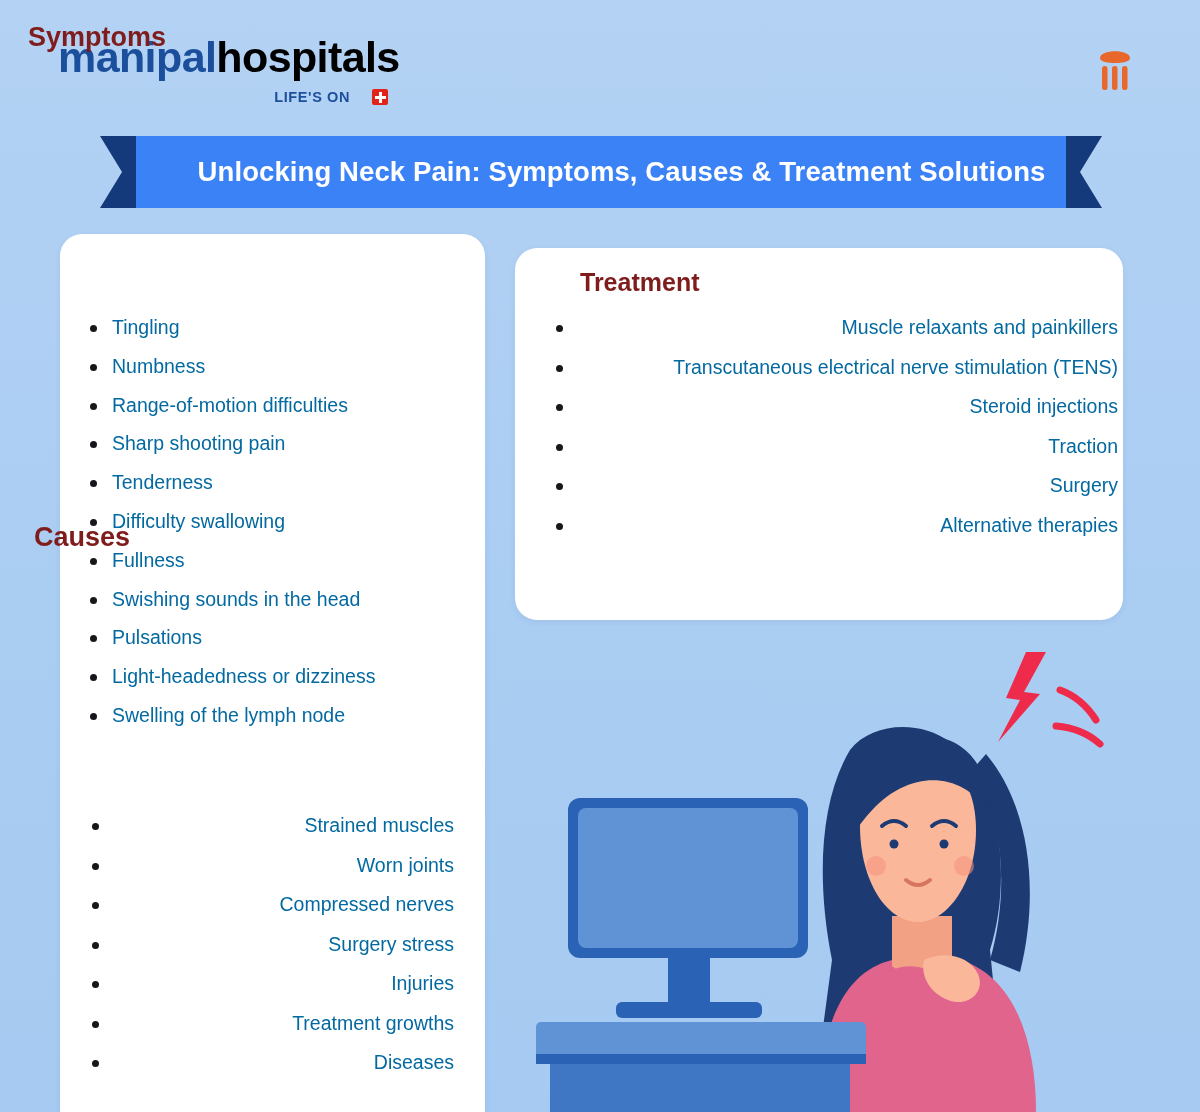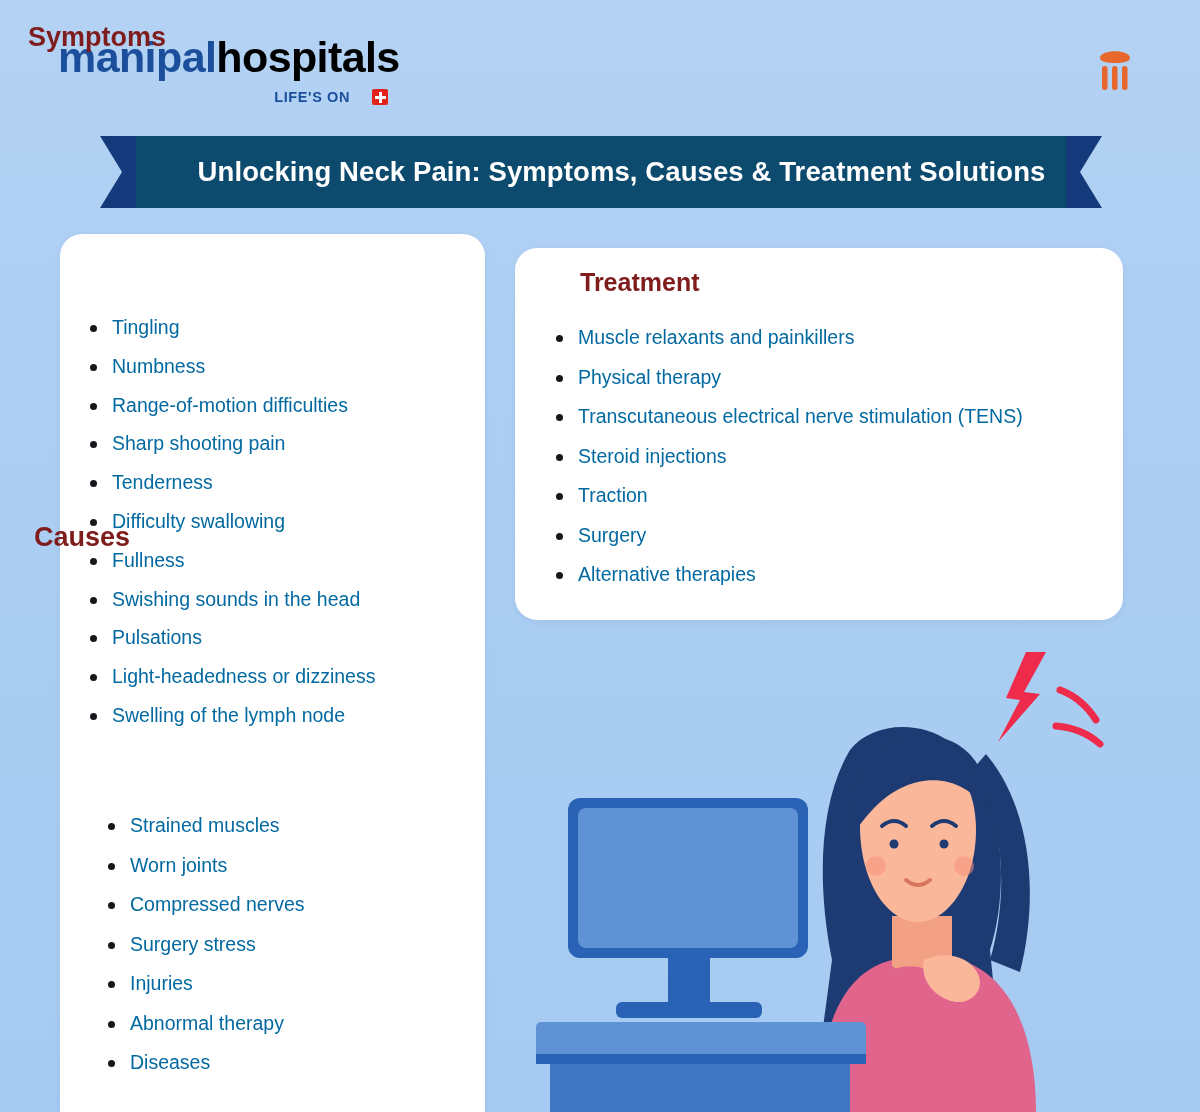--- a/index.html
+++ b/index.html
@@ -85,21 +85,21 @@
     top: 136px;
     width: 1002px;
     height: 72px;
   }
   .banner-body {
     position: absolute;
     left: 36px;
     right: 36px;
     top: 0;
     bottom: 0;
-    background: #0c4a6e;
+    background: #3b82f6;
     display: flex;
     align-items: center;
     justify-content: center;
     padding-left: 41px;
   }
   .banner-title {
     color: #ffffff;
     font-size: 27.5px;
     font-weight: bold;
     letter-spacing: 0.1px;
@@ -188,30 +188,32 @@
   }
   #symptoms-list {
     position: absolute;
     left: 82px;
     top: 318px;
     width: 380px;
   }
   #symptoms-list li { margin-bottom: 19.3px; }
   #causes-list {
     position: absolute;
-    left: 100px;
+    left: 84px;
     top: 816px;
     width: 370px;
+    text-align: right;
   }
   #causes-list li { margin-bottom: 20px; }
   #treatment-list {
     position: absolute;
     left: 548px;
-    top: 328px;
+    top: 318px;
     width: 570px;
+    text-align: right;
   }
   #treatment-list li { margin-bottom: 20px; }
   
   .illustration {
     position: absolute;
     left: 520px;
     top: 630px;
     width: 660px;
     height: 482px;
   }
@@ -266,28 +268,27 @@
   <li>Swelling of the lymph node</li>
 </ul>
 
 <div class="section-title" id="causes-title">Causes</div>
 <ul class="bullets" id="causes-list">
   <li>Strained muscles</li>
   <li>Worn joints</li>
   <li>Compressed nerves</li>
   <li>Surgery stress</li>
   <li>Injuries</li>
-  <li>Abnormal therapy</li>
+  <li>Treatment growths</li>
   <li>Diseases</li>
 </ul>
 
 <div class="section-title" id="treatment-title" style="position:absolute; left:532px; top:268px;margin-left:48px;">Treatment</div>
 <ul class="bullets" id="treatment-list">
   <li>Muscle relaxants and painkillers</li>
-  <li>Physical therapy</li>
   <li>Transcutaneous electrical nerve stimulation (TENS)</li>
   <li>Steroid injections</li>
   <li>Traction</li>
   <li>Surgery</li>
   <li>Alternative therapies</li>
 </ul>
 
 <div class="illustration">
   <svg width="660" height="482" viewBox="0 0 660 482" xmlns="http://www.w3.org/2000/svg">
 

